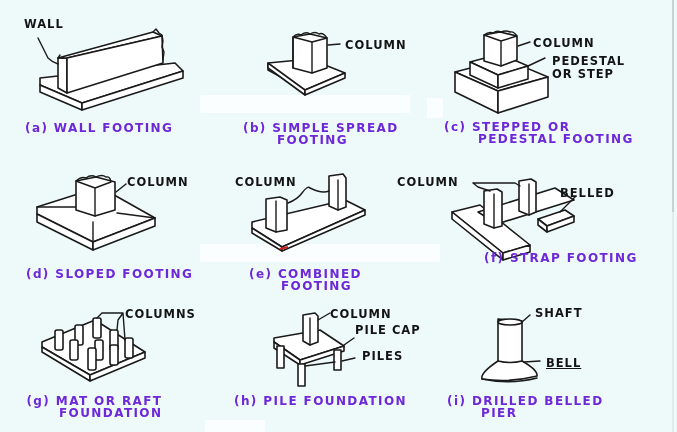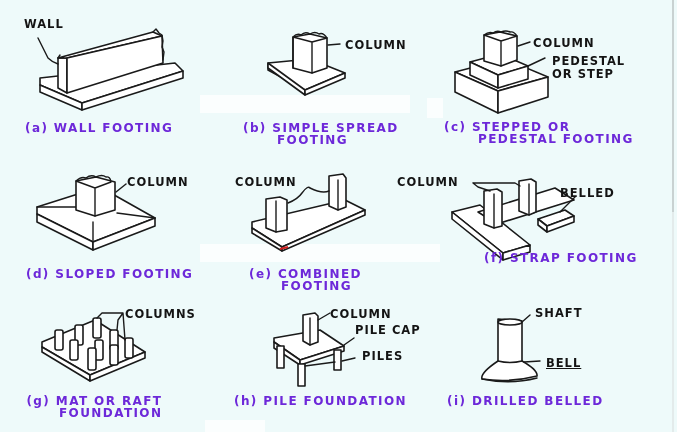--- a/index.html
+++ b/index.html
@@ -159,13 +159,13 @@
 <div class="lbl" style="left:546px;top:357px;text-decoration:underline;">BELL</div>
 
 <div class="cap" style="left:25px;top:122px;"><span>(a)</span> <span>WALL FOOTING</span></div>
 <div class="cap" style="left:243px;top:122px;"><span>(b)</span> <span>SIMPLE SPREAD</span><span class="l2" style="padding-left:34px;">FOOTING</span></div>
 <div class="cap" style="left:444px;top:121px;"><span>(c)</span> <span>STEPPED OR</span><span class="l2" style="padding-left:34px;">PEDESTAL FOOTING</span></div>
 <div class="cap" style="left:26px;top:268px;"><span>(d)</span> <span>SLOPED FOOTING</span></div>
 <div class="cap" style="left:233px;top:268px;margin-left:16px;"><span>(e)</span> <span>COMBINED</span><span class="l2" style="padding-left:32px;">FOOTING</span></div>
 <div class="cap" style="left:440px;top:252px;margin-left:44px;"><span>(f)</span> <span>STRAP FOOTING</span></div>
 <div class="cap" style="left:23px;top:395px;text-align:right;"><span>(g)</span> <span>MAT OR RAFT</span><span class="l2" style="padding-left:36px;">FOUNDATION</span></div>
 <div class="cap" style="left:234px;top:395px;"><span>(h)</span> <span>PILE FOUNDATION</span></div>
-<div class="cap" style="left:447px;top:395px;"><span>(i)</span> <span>DRILLED BELLED</span></div>
+<div class="cap" style="left:447px;top:395px;"><span>(i)</span> <span>DRILLED BELLED</span><span class="l2" style="padding-left:34px;">PIER</span></div>
 
 </body></html>

